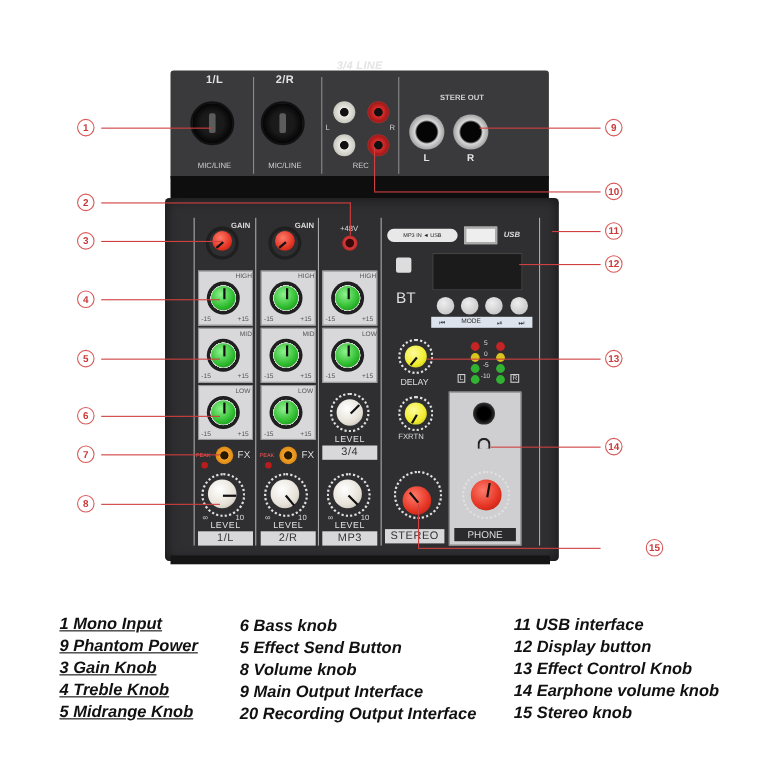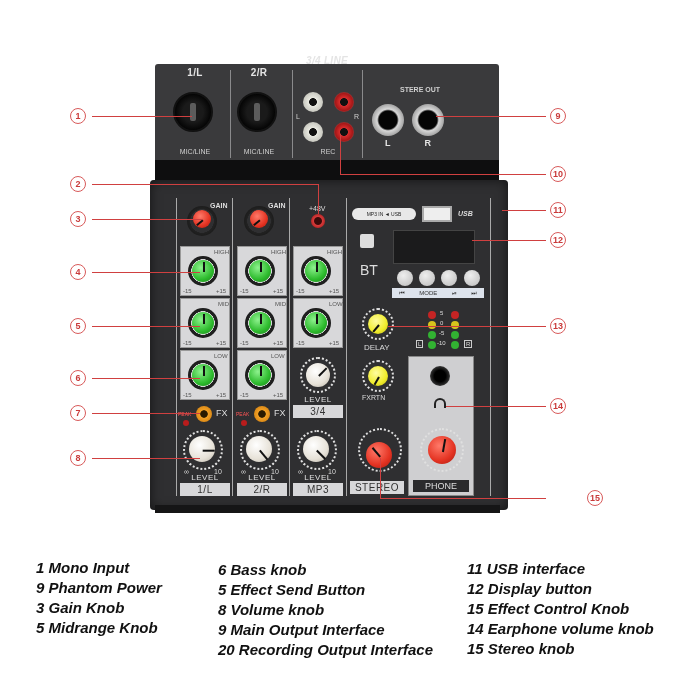--- a/index.html
+++ b/index.html
@@ -313,32 +313,33 @@
 <div class="abs callout-line" style="left:472px;top:240px;width:74px;"></div>
 <div class="abs callout-circle" style="left:550px;top:232px;">12</div>
 <div class="abs callout-line" style="left:388px;top:326px;width:158px;"></div>
 <div class="abs callout-circle" style="left:550px;top:318px;">13</div>
 <div class="abs callout-line" style="left:446px;top:406px;width:100px;"></div>
 <div class="abs callout-circle" style="left:550px;top:398px;">14</div>
 <div class="abs callout-vline" style="left:380px;top:458px;height:40px;"></div>
 <div class="abs callout-line" style="left:380px;top:498px;width:166px;"></div>
 <div class="abs callout-circle" style="left:550px;top:490px;margin-left:37px;">15</div>
 
-<div class="abs legend" style="left:36px;top:558px;">
+<div class="abs legend" style="left:54px;top:558px;text-decoration:underline;">
   <div>1  Mono Input</div>
   <div>9  Phantom Power</div>
   <div>3 Gain Knob</div>
+  <div>4 Treble Knob</div>
   <div>5 Midrange Knob</div>
 </div>
 <div class="abs legend" style="left:218px;top:560px;">
   <div>6 Bass knob</div>
   <div>5 Effect Send Button</div>
   <div>8 Volume knob</div>
   <div>9 Main Output Interface</div>
   <div>20 Recording Output Interface</div>
 </div>
 <div class="abs legend" style="left:467px;top:559px;">
   <div>11 USB interface</div>
   <div>12 Display button</div>
-  <div>15 Effect Control Knob</div>
+  <div>13 Effect Control Knob</div>
   <div>14 Earphone volume knob</div>
   <div>15 Stereo knob</div>
 </div>
 
 </body></html>

